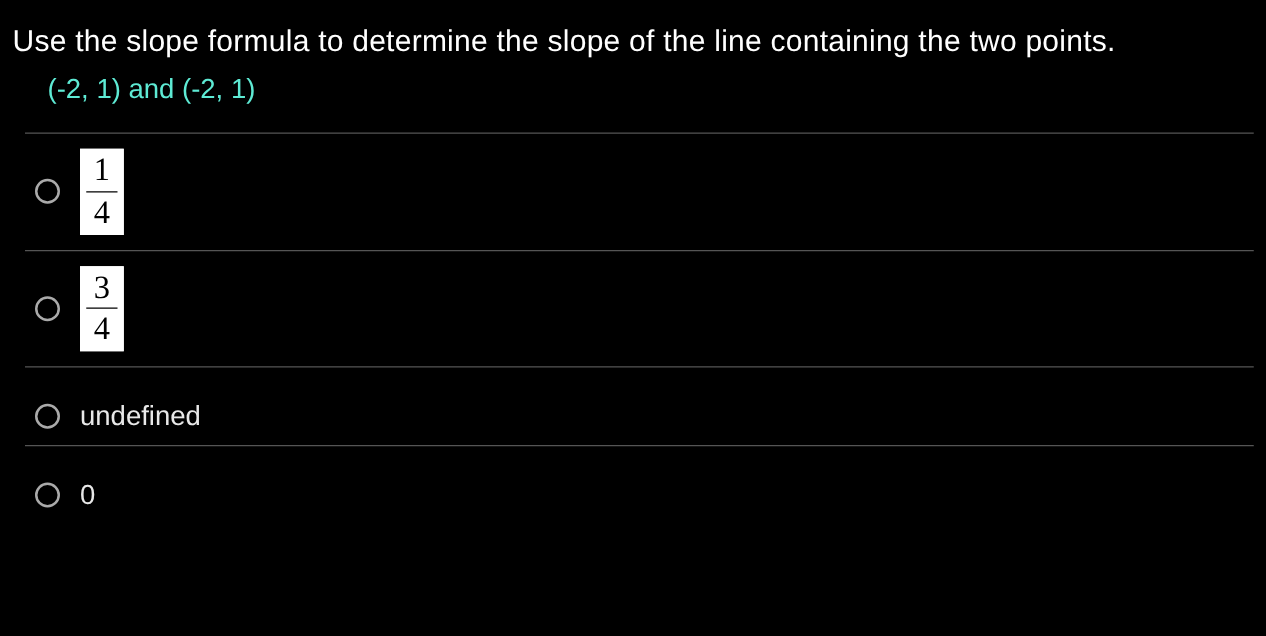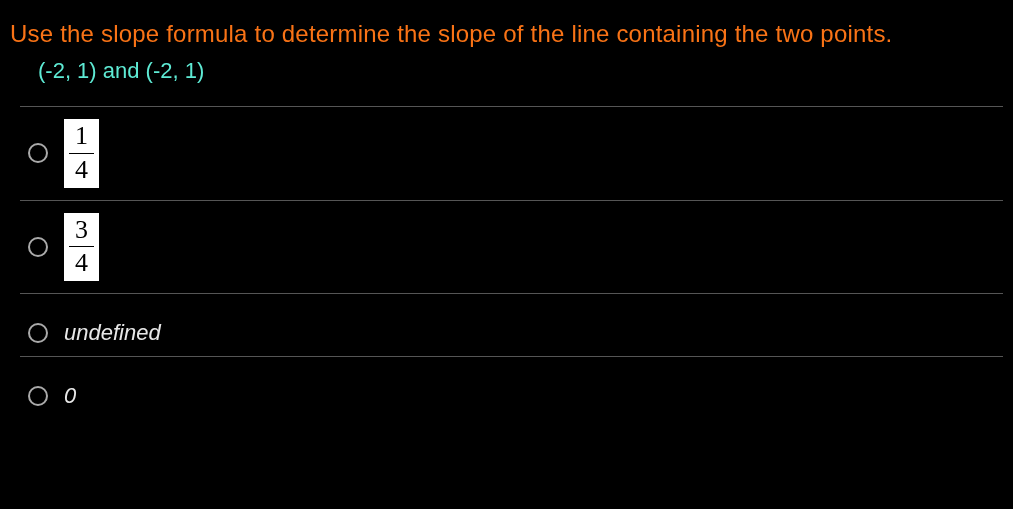--- a/index.html
+++ b/index.html
@@ -13,21 +13,21 @@
     overflow: hidden;
   }
   .wrap {
     padding: 18px 10px 0 10px;
     box-sizing: border-box;
   }
   .question-text {
     font-size: 24px;
     font-weight: 300;
     letter-spacing: 0.2px;
-    color: #f97316;
+    color: #ffffff;
     line-height: 1.35;
     margin: 0 0 8px 0;
   }
   .subtext {
     font-size: 22px;
     font-weight: 300;
     color: #5eead4;
     margin: 0 0 22px 28px;
   }
   .options {
@@ -35,21 +35,21 @@
   }
   .option-row {
     display: flex;
     align-items: center;
     border-top: 1px solid #555;
     padding: 12px 0 12px 8px;
     min-height: 56px;
     box-sizing: border-box;
   }
   .option-row.tall { min-height: 92px; }
-  .option-row.short { min-height: 52px; padding-top:26px; padding-bottom:10px;font-style:italic;}
+  .option-row.short { min-height: 52px; padding-top:26px; padding-bottom:10px;}
   .option-row.last { border-bottom: none; }
 
   .radio {
     width: 20px;
     height: 20px;
     border: 2px solid #aaa;
     border-radius: 50%;
     flex: 0 0 auto;
     margin-right: 16px;
     background: transparent;

